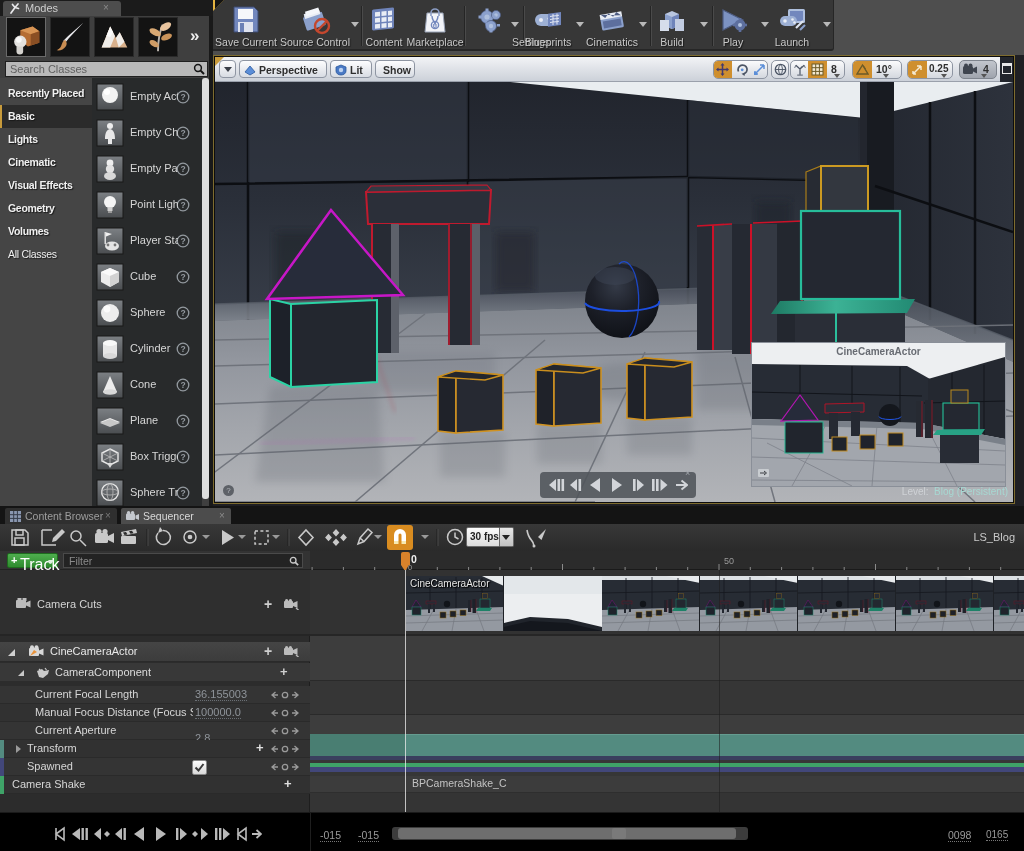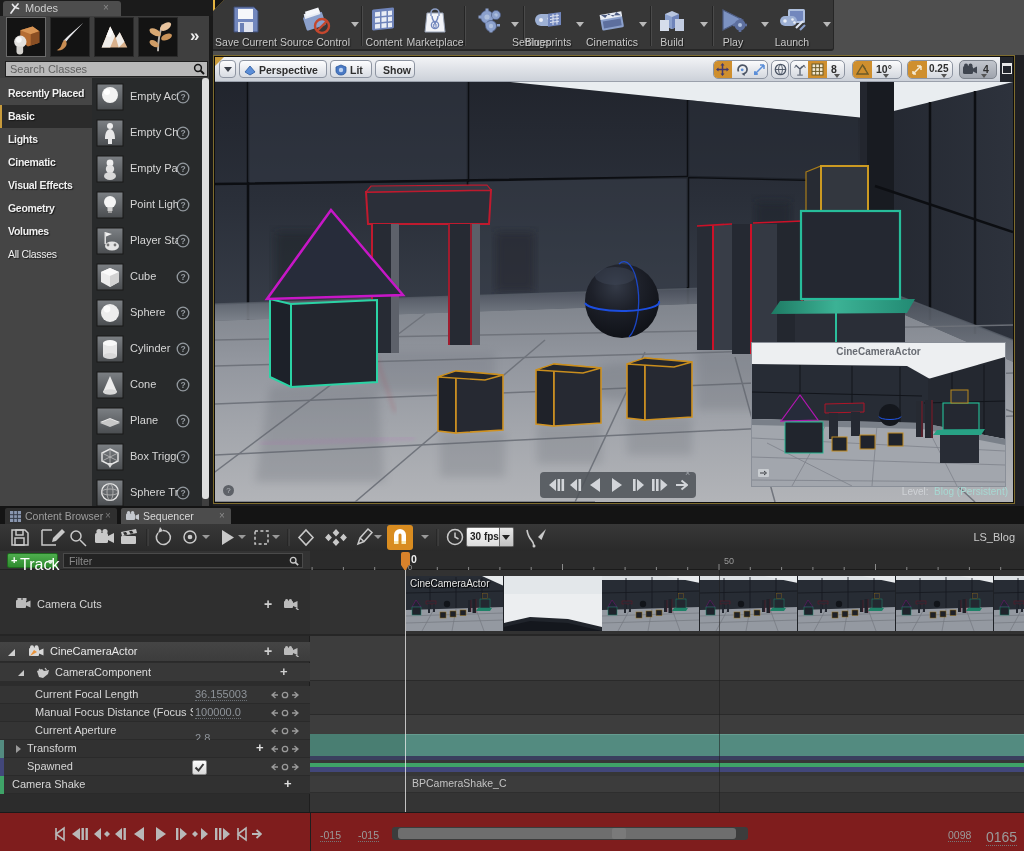--- a/index.html
+++ b/index.html
@@ -1140,21 +1140,21 @@
             </g>
             <rect x="74" y="23" width="10" height="9" fill="#232830" stroke="#1e8a70" stroke-width="0.5"></rect>
             <rect x="76.5" y="17.5" width="5" height="5" fill="#282c34" stroke="#8a671a" stroke-width="0.4"></rect>
             <polygon points="72,32 86,32 84,35 70,35" fill="#1f8268"></polygon>
             <line x1="97.5" y1="0" x2="97.5" y2="55" stroke="#1e2126" stroke-width="1"></line>
           </g>
         </svg>
 <span class="abs" style="left:4px;top:2px;font-size:10px;color:#e8e8e8;text-shadow:0 0 2px #000,1px 1px 1px #000;">CineCameraActor</span>
 </div>
 </div>
-<div class="abs" style="left:0;top:812px;width:1024px;height:39px;background:#7f1d1d;border-top:1px solid #1a1a1a;box-sizing:border-box;">
+<div class="abs" style="left:0;top:812px;width:1024px;height:39px;background:#000000;border-top:1px solid #1a1a1a;box-sizing:border-box;">
 <div class="abs" style="left:310px;top:0;width:1px;height:39px;background:#1e1e1e;"></div>
 <svg class="abs" style="left:52px;top:11px" width="210" height="20" viewBox="0 0 210 20">
         <g fill="#b9b9b9">
           <path d="M4 4 v12 M4 10 L12 4 V16 Z" stroke="#b9b9b9" stroke-width="1.6" fill="none"></path>
           <path d="M28 4 L20 10 L28 16 Z"></path>
           <rect x="29.5" y="4" width="2.4" height="12"></rect>
           <rect x="33.5" y="4" width="2.4" height="12"></rect>
           <path d="M49 4 L42 10 L49 16 Z"></path>
           <path d="M55 7 l3 3 l-3 3 l-3 -3 z"></path>
           <path d="M70 4 L63 10 L70 16 Z"></path>
@@ -1171,14 +1171,14 @@
           <path d="M186 4 v12 M186 10 L194 16 V4 Z" stroke="#b9b9b9" stroke-width="1.6" fill="none"></path>
           <path d="M200 10 h8 M204.5 6 L209 10 L204.5 14" stroke="#b9b9b9" stroke-width="1.8" fill="none"></path>
         </g>
       </svg>
 <span class="abs" style="left:320px;top:16px;font-size:10.5px;color:#9a9a9a;border-bottom:1px dotted #777;">-015</span>
 <span class="abs" style="left:358px;top:16px;font-size:10.5px;color:#9a9a9a;border-bottom:1px dotted #777;">-015</span>
 <div class="abs" style="left:392px;top:14px;width:356px;height:13px;background:#3c3c3c;border-radius:3px;"></div>
 <div class="abs" style="left:398px;top:15px;width:338px;height:11px;background:#6e6e6e;border-radius:3px;"></div>
 <div class="abs" style="left:612px;top:15px;width:14px;height:11px;background:#7a7a7a;border-radius:2px;"></div>
 <span class="abs" style="left:948px;top:16px;font-size:10.5px;color:#9a9a9a;border-bottom:1px dotted #777;">0098</span>
-<span class="abs" style="left:986px;top:16px;font-size:14px;color:#9a9a9a;border-bottom:1px dotted #777;">0165</span>
+<span class="abs" style="left:986px;top:16px;font-size:10px;color:#9a9a9a;border-bottom:1px dotted #777;">0165</span>
 </div>
 </div>
 </body></html>

